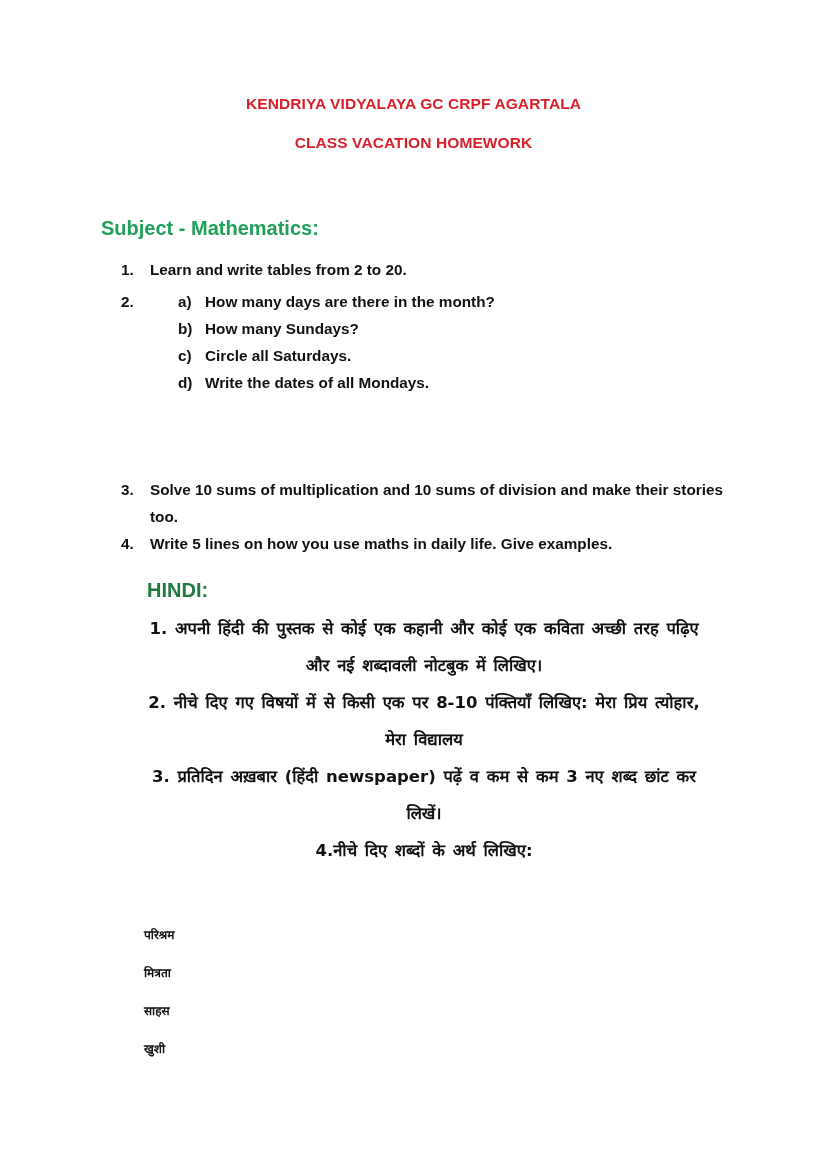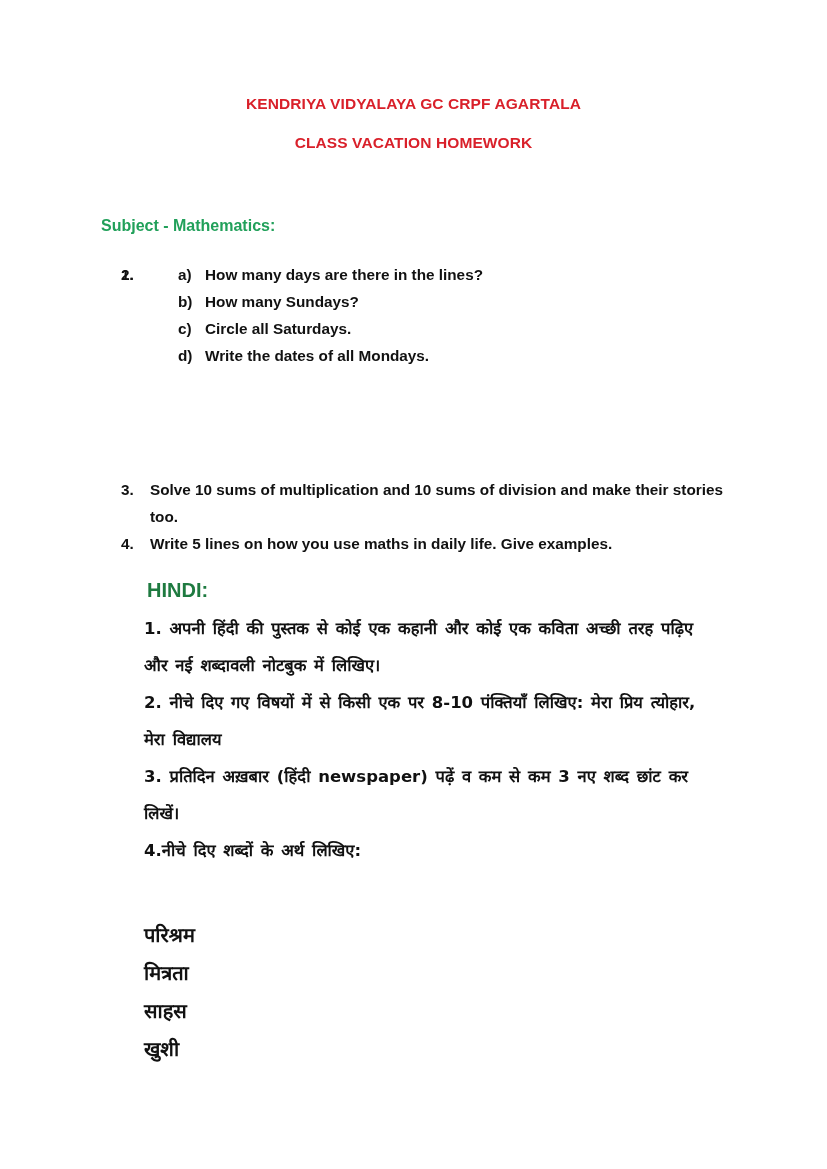--- a/index.html
+++ b/index.html
@@ -40,21 +40,21 @@
   }
   .doc-header .hline + .hline {
     margin-top: 23px;
   }
 
   
   .subject-heading {
     position: absolute;
     left: 101px;
     top: 218px;
-    font-size: 16px;
+    font-size: 20px;
     font-weight: bold;
     color: #21A05A;
     line-height: 1;
   }
 
   
   .math-block {
     position: absolute;
     left: 121px;
     top: 256px;
@@ -130,28 +130,29 @@
     width: 560px;
     font-family: "DejaVu Sans", sans-serif;
     font-weight: bold;
     font-size: 16.5px;
     color: #111111;
   }
   .hindi-item {
     line-height: 37px;
     margin: 0;
     word-spacing: 2px;
+    text-align: center;
   }
   .hindi-words {
     position: absolute;
     left: 144px;
     top: 916px;
     font-family: "DejaVu Sans", sans-serif;
     font-weight: bold;
-    font-size: 20px;
+    font-size: 12px;
     color: #111111;
   }
   .hindi-words .word {
     line-height: 38px;
   }
 </style>
 </head>
 <body>
 
 <div class="page">
@@ -160,27 +161,28 @@
     <div class="hline">KENDRIYA VIDYALAYA GC CRPF AGARTALA</div>
     <div class="hline">CLASS VACATION HOMEWORK</div>
   </div>
 
   <div class="subject-heading">Subject - Mathematics:</div>
 
   <div class="math-block">
     <ol class="olist">
       <li>
         <span class="marker">1.</span>
+        <span>Learn and write tables from 2 to 20.</span>
       </li>
       <li>
         <span class="marker">2.</span>
         <ol class="sublist">
           <li>
             <span class="marker">a)</span>
-            <span>How many days are there in the lines?</span>
+            <span>How many days are there in the month?</span>
           </li>
           <li>
             <span class="marker">b)</span>
             <span>How many Sundays?</span>
           </li>
           <li>
             <span class="marker">c)</span>
             <span>Circle all Saturdays.</span>
           </li>
           <li>

